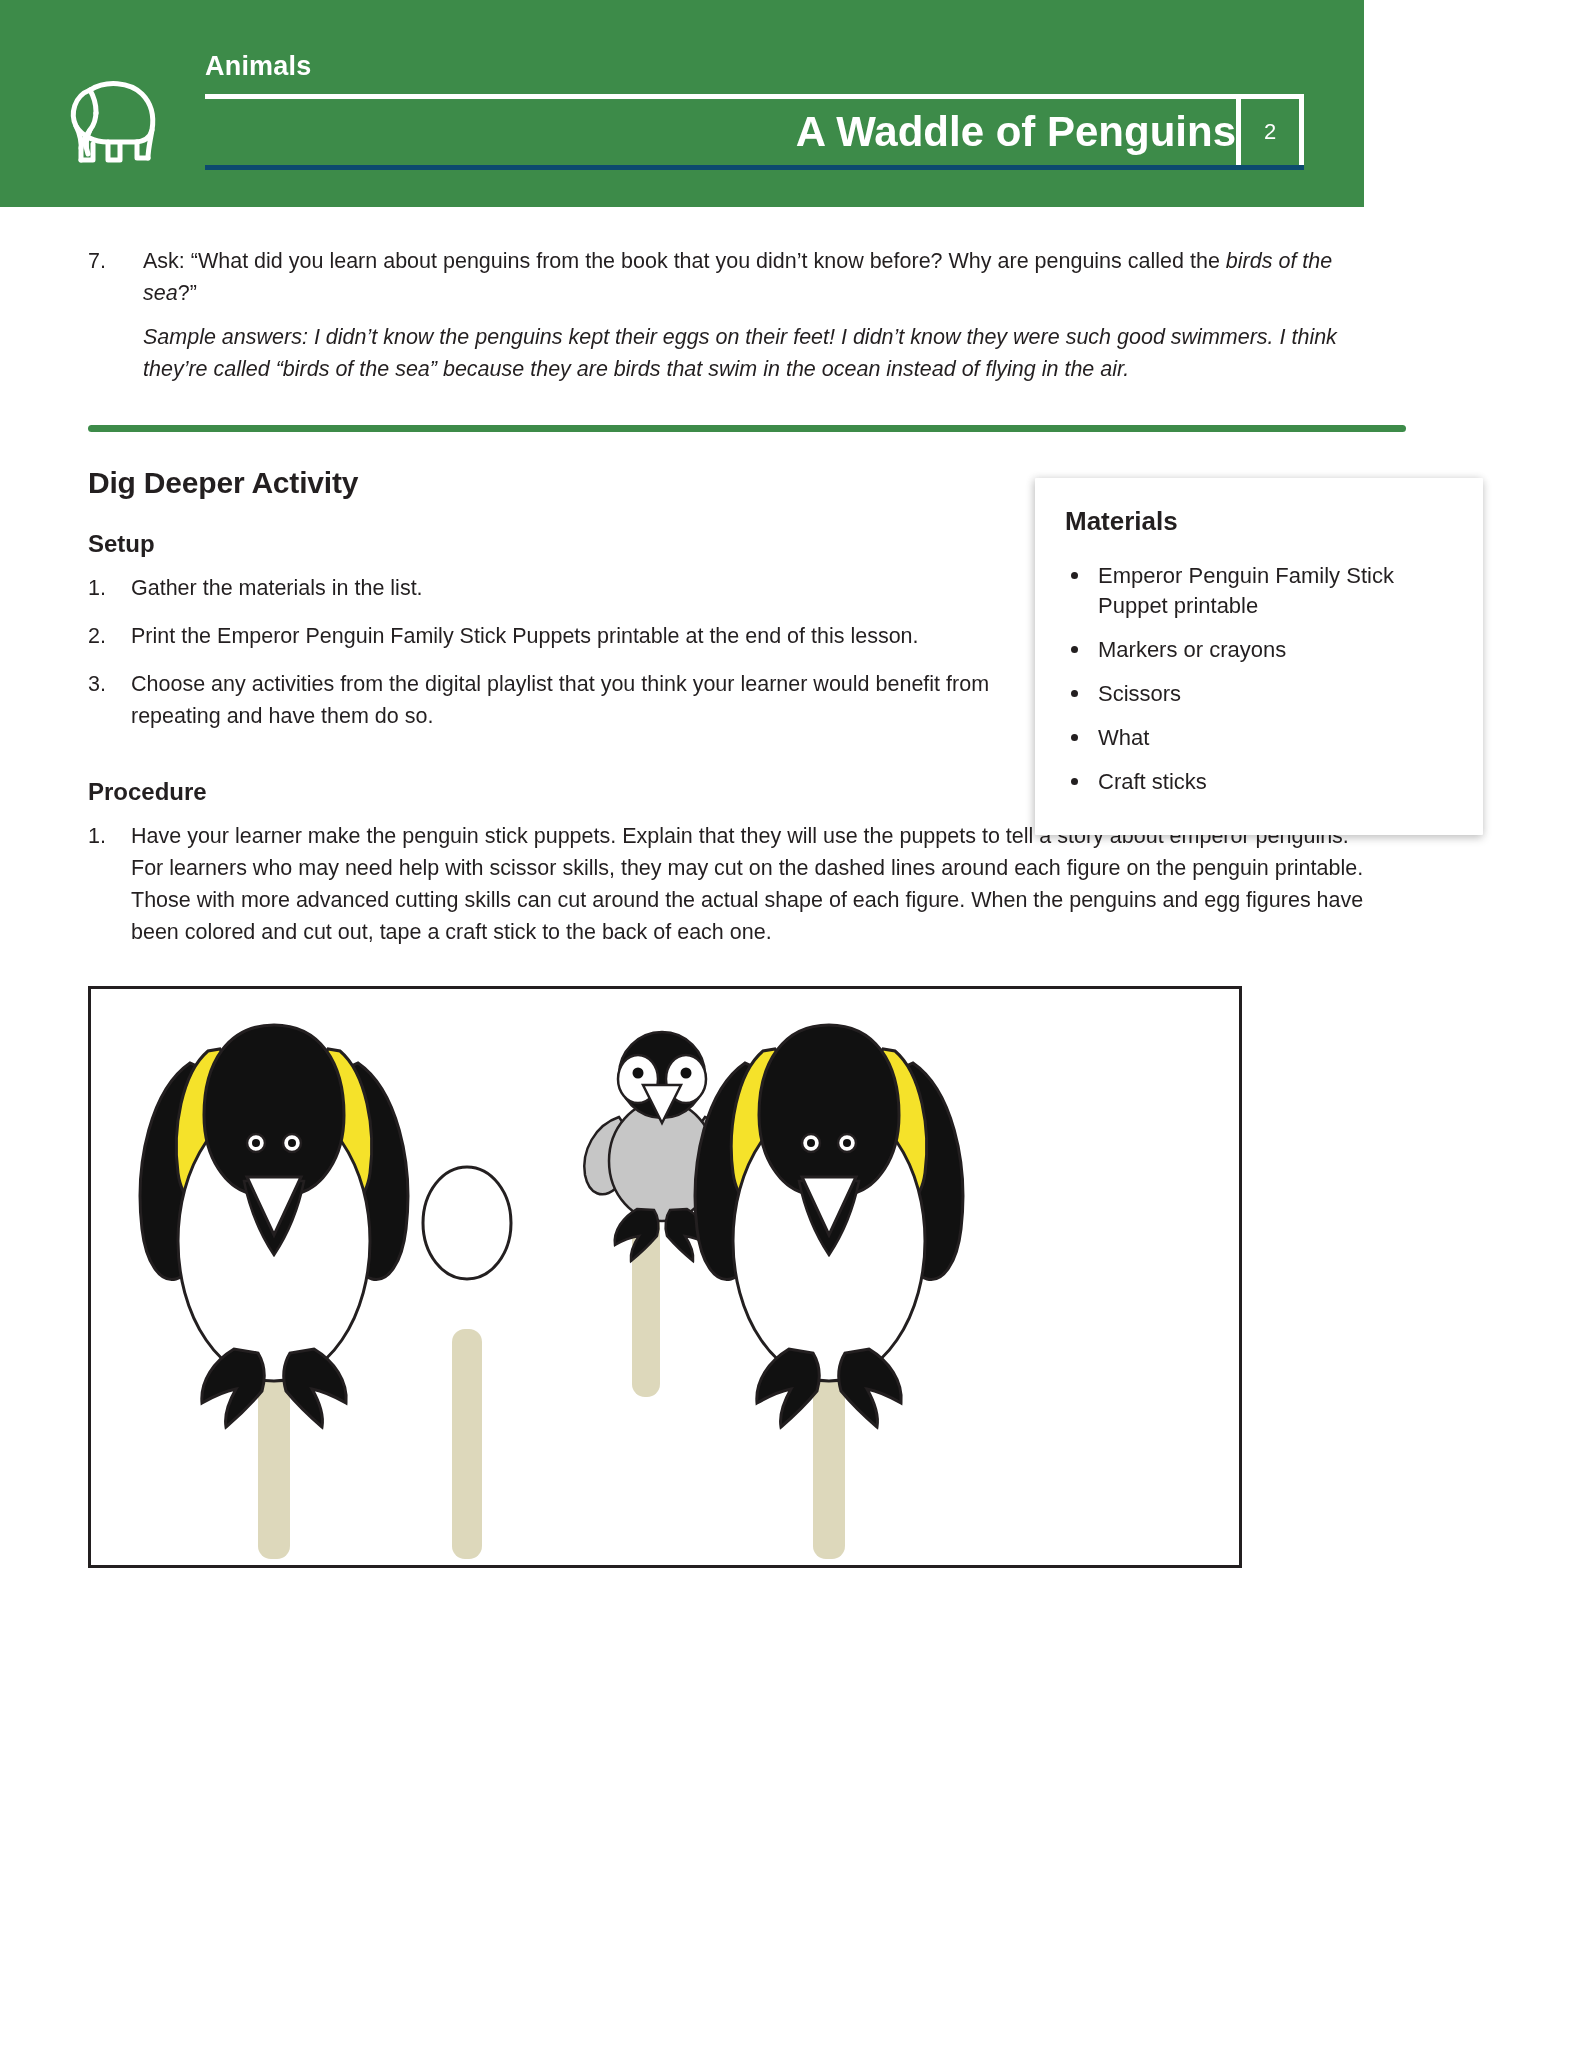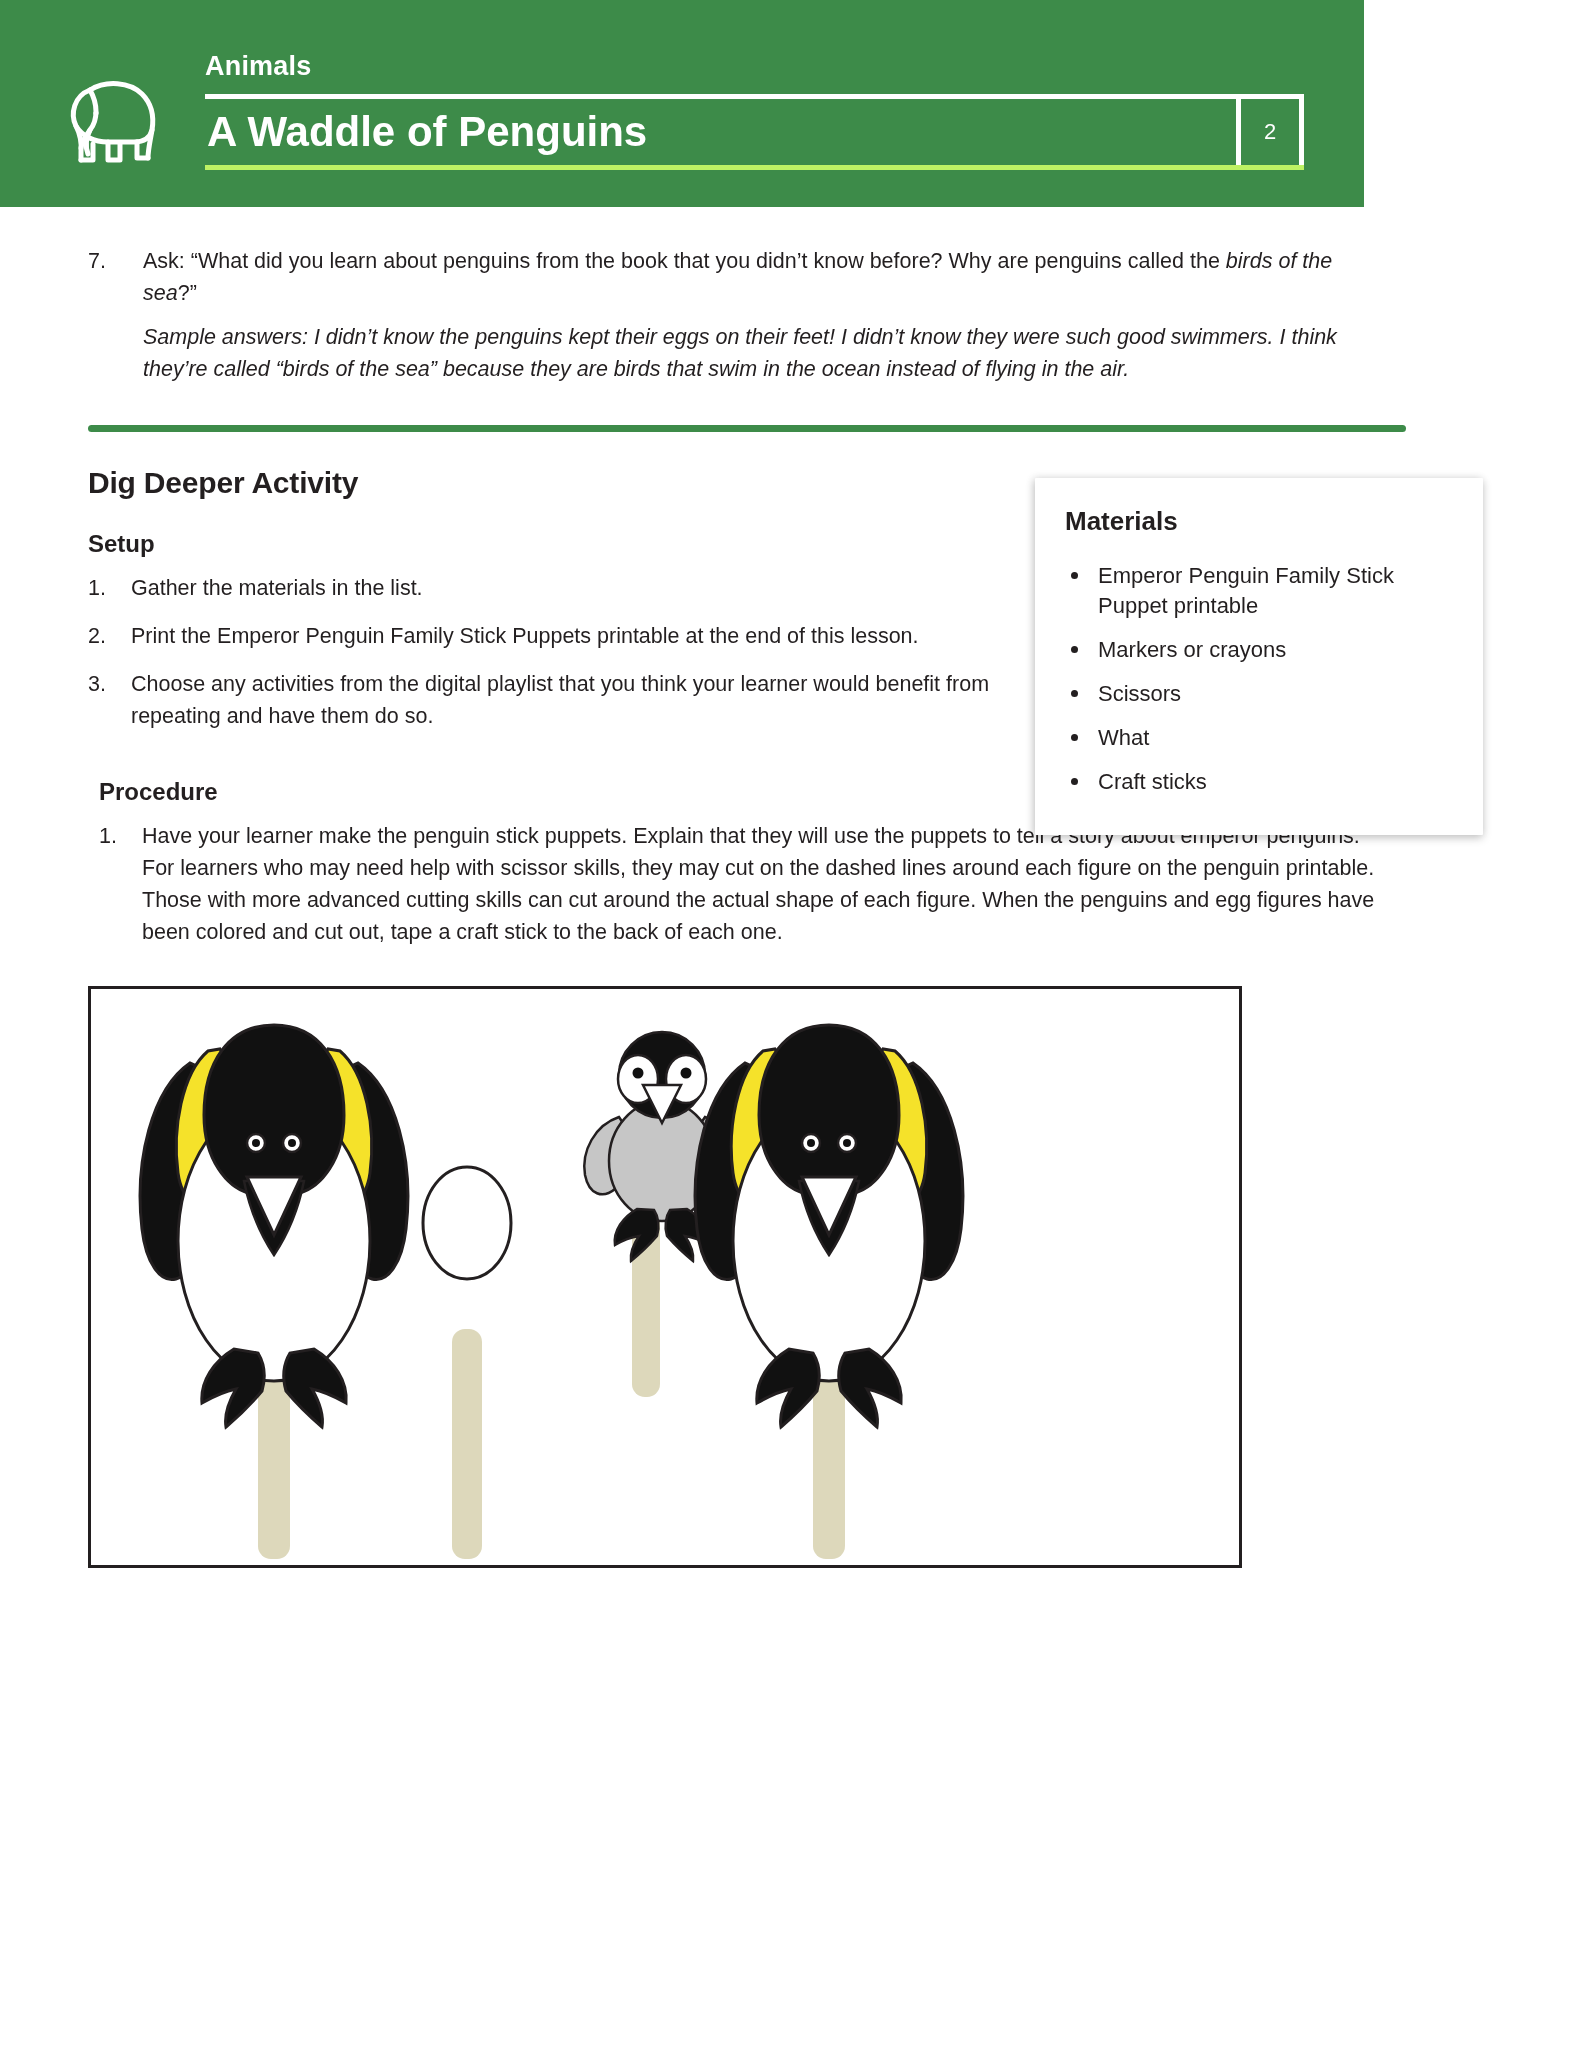--- a/index.html
+++ b/index.html
@@ -48,25 +48,26 @@
     font-size: 27px;
     font-weight: bold;
     color: #ffffff;
     letter-spacing: 0.2px;
     line-height: 32px;
     margin: 0 0 12px 0;
   }
   .header-title-bar {
     position: relative;
     border-top: 5px solid #ffffff;
-    border-bottom: 5px solid #bef264;
+    border-bottom: 5px solid #0c4a6e;
     height: 66px;
     box-sizing: content-box;
     display: flex;
     align-items: center;
+    text-align: right;
   }
   .header-title {
     font-size: 42px;
     font-weight: bold;
     color: #ffffff;
     line-height: 66px;
     padding-left: 2px;
     white-space: nowrap;
     flex: 1;
   }
@@ -171,21 +172,21 @@
     position: relative;
     padding-left: 43px;
     margin-bottom: 16px;
     width: 880px;
   }
   ol.steps li .idx {
     position: absolute;
     left: 0;
     top: 0;
   }
-  .proc-wrap { margin-top: 46px; margin-left: 11px; }
+  .proc-wrap { margin-top: 46px; }
   ol.proc li {
     width: 1245px;
     margin-bottom: 0;
   }
 
   
   .materials {
     position: absolute;
     right: -75px;
     top: 12px;

